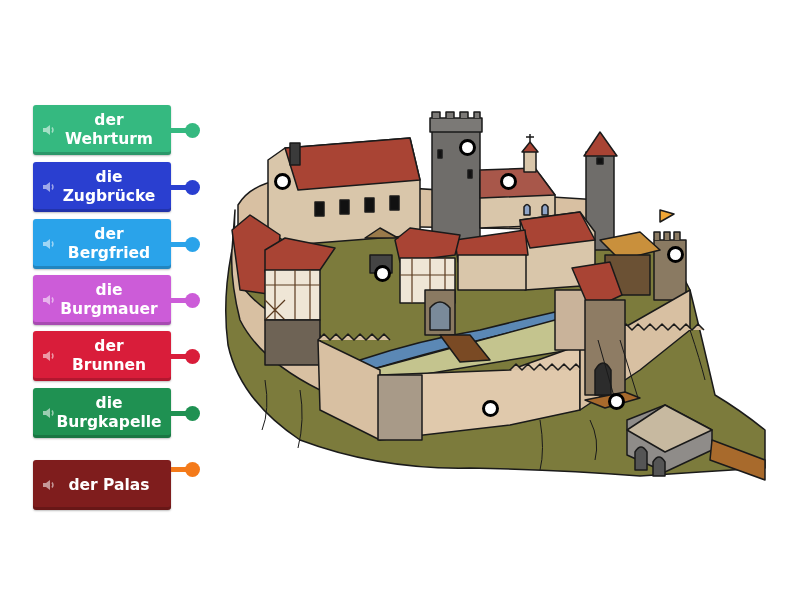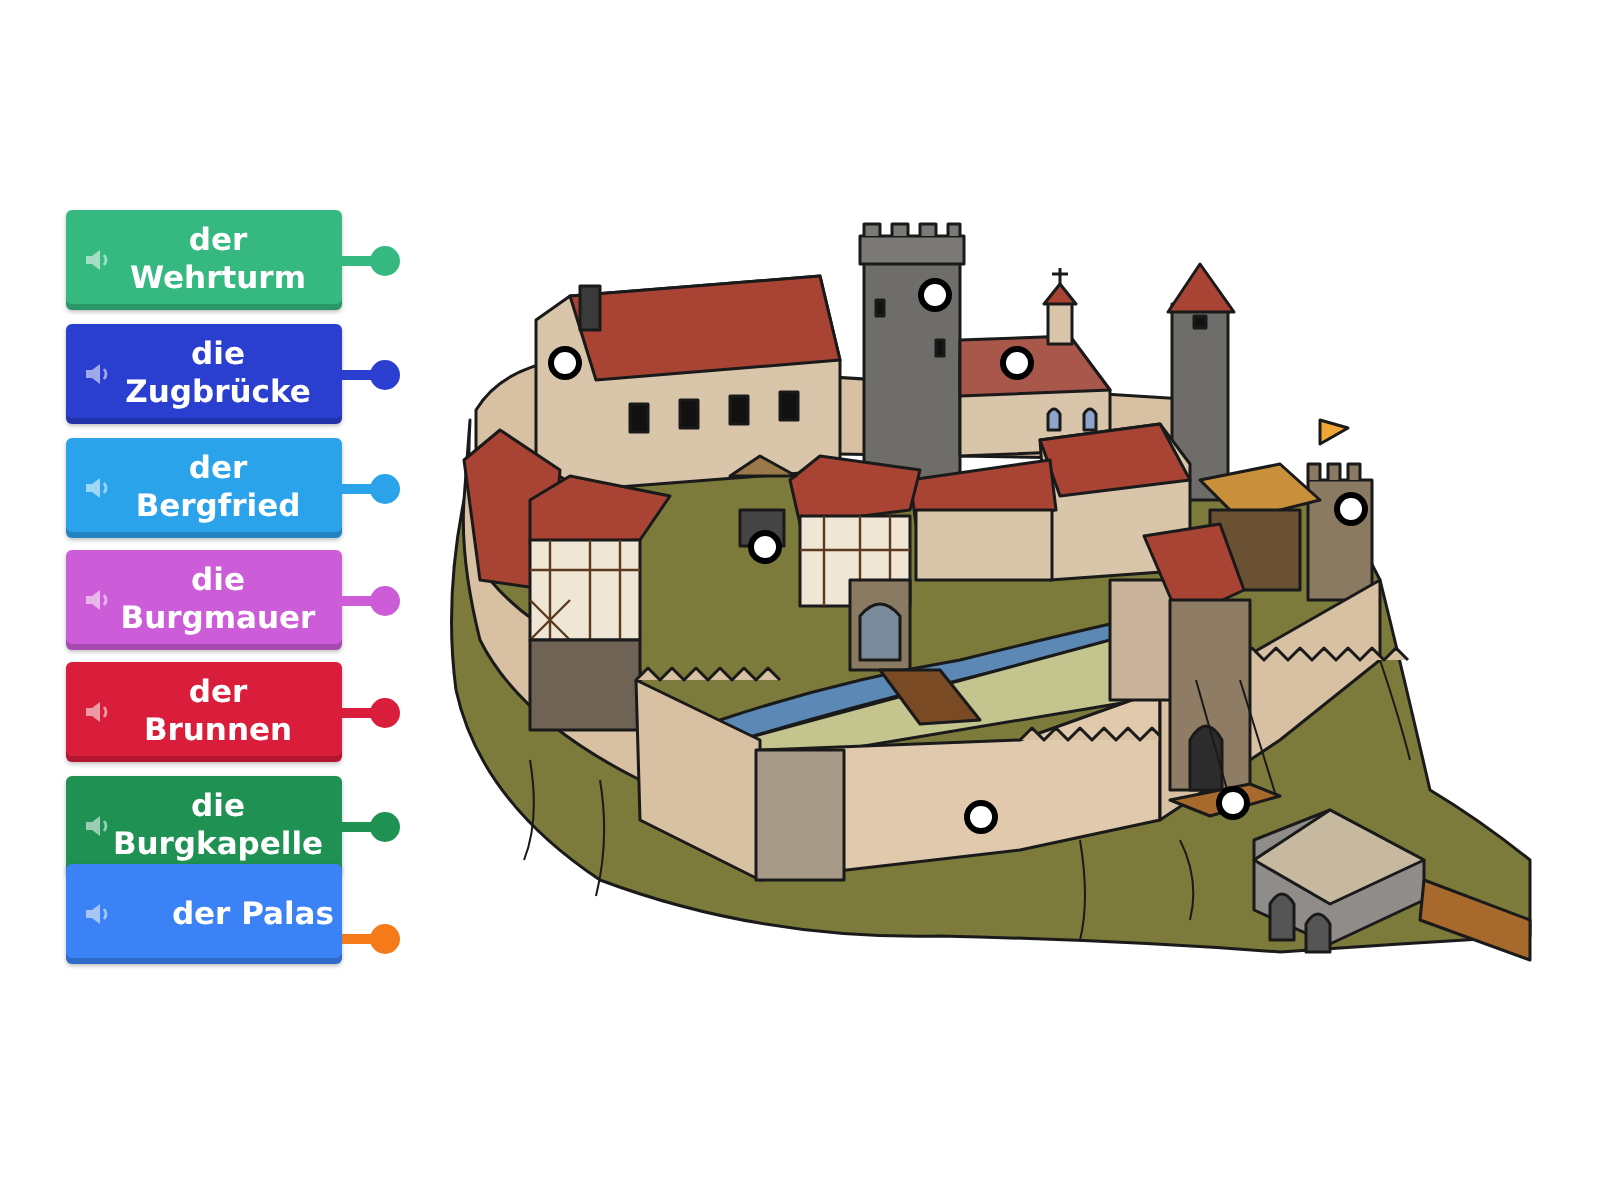--- a/index.html
+++ b/index.html
@@ -76,21 +76,21 @@
 Brunnen</span>
   </div>
   <div class="label" id="lab5" style="top: 388px; background: rgb(31, 145, 82);">
     <svg class="spk" viewBox="0 0 14 12">
         <path d="M1 4h3l4-3v10l-4-3H1z" fill="#fff"></path>
         <path d="M10 3.5q2 2.5 0 5" stroke="#fff" stroke-width="1.4" fill="none"></path>
       </svg>
     <span class="txt">die
 Burgkapelle</span>
   </div>
-  <div class="label" id="lab6" style="top: 432px; background: #3b82f6; justify-content: flex-end;">
+  <div class="label" id="lab6" style="top: 460px; background: #7f1d1d;">
     <svg class="spk" viewBox="0 0 14 12">
         <path d="M1 4h3l4-3v10l-4-3H1z" fill="#fff"></path>
         <path d="M10 3.5q2 2.5 0 5" stroke="#fff" stroke-width="1.4" fill="none"></path>
       </svg>
     <span class="txt">der Palas</span>
   </div>
 </div>
 
 <div>
   <div class="conn" id="conn0" style="top: 130px; background: rgb(53, 185, 128);"></div>

